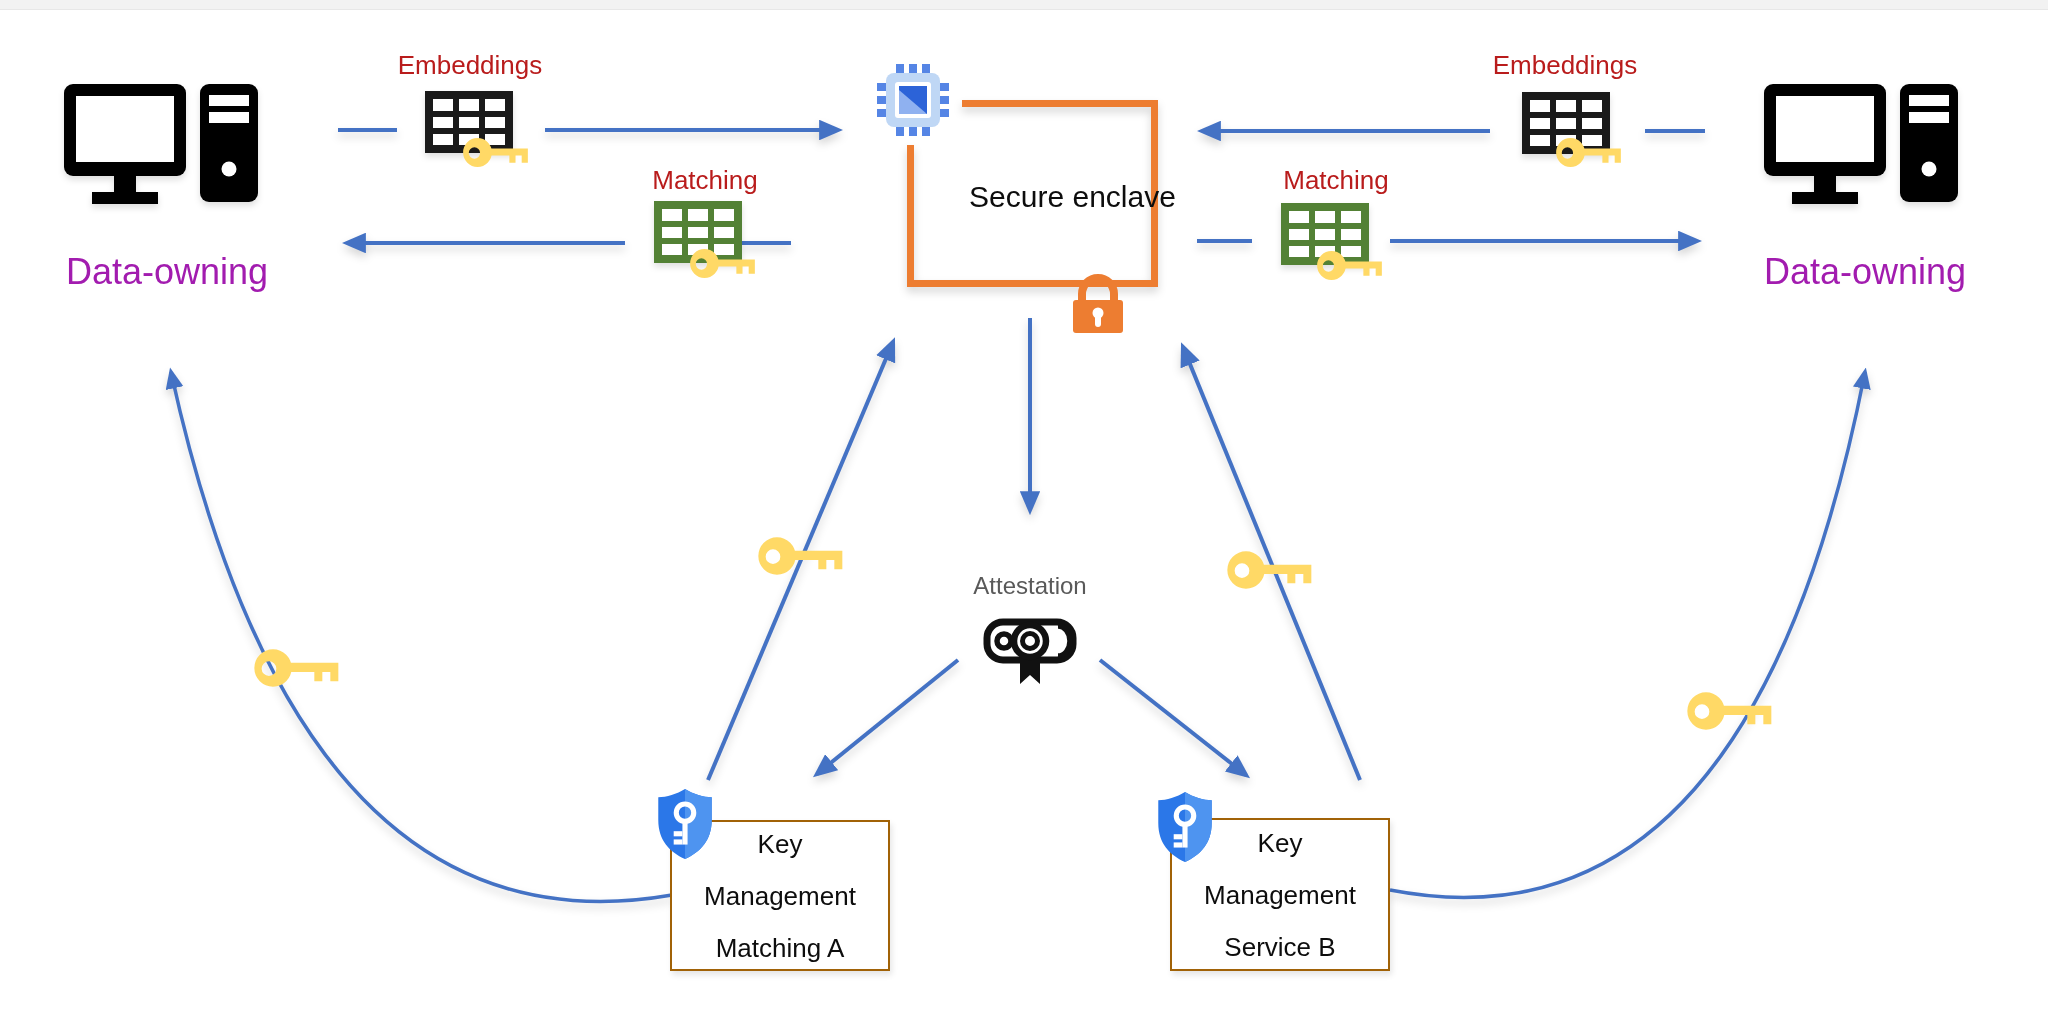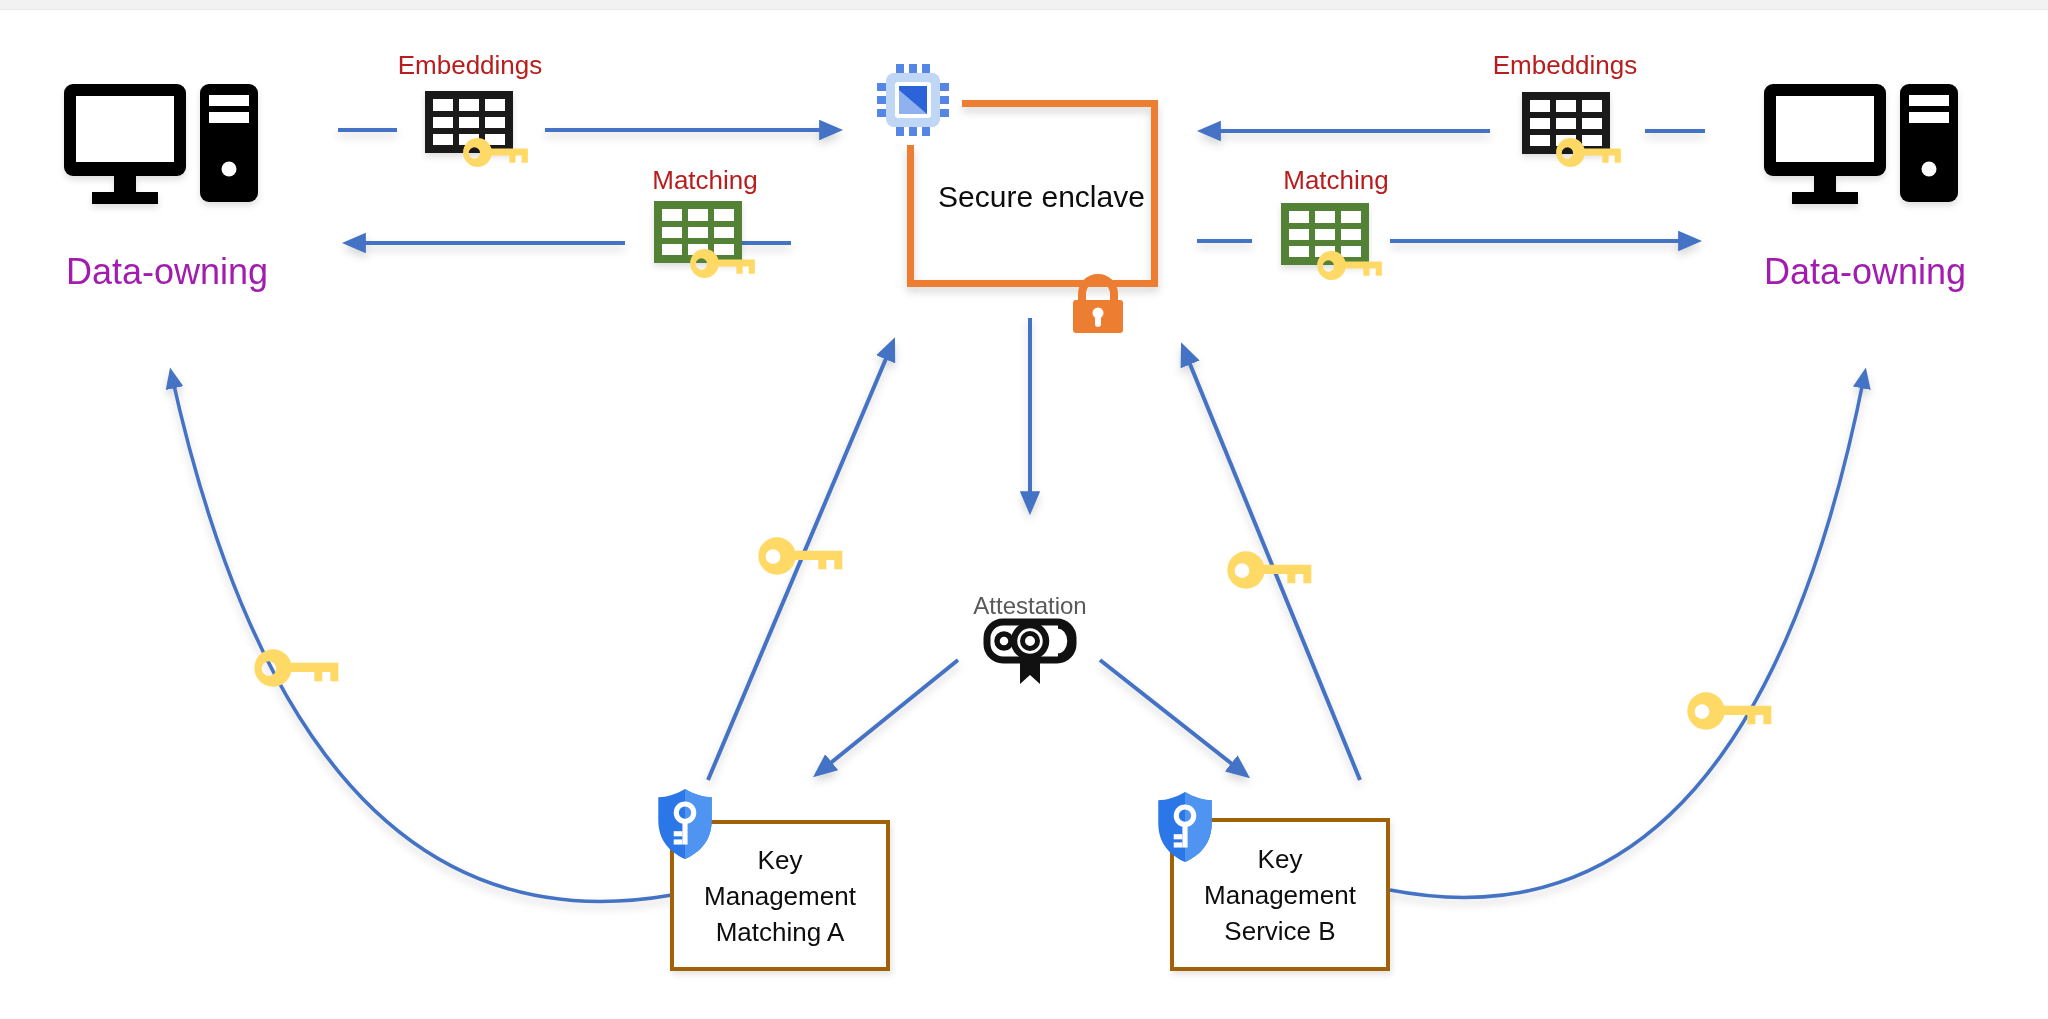--- a/index.html
+++ b/index.html
@@ -5,24 +5,24 @@
   html,body{margin:0;padding:0;background:#fff;}
   .canvas{position:relative;width:2048px;height:1019px;background:#ffffff;overflow:hidden;
           font-family:"Liberation Sans",sans-serif;}
   .topbar{position:absolute;left:0;top:0;width:2048px;height:9px;background:#f2f2f2;border-bottom:1px solid #e7e7e7;}
   .abs{position:absolute;}
   .lbl{color:#000;text-align:center;white-space:nowrap;}
   .flow-lbl{font-size:26px;color:#b91c1c;}
   .org-lbl{font-size:36px;line-height:38px;color:#a21caf;text-align:left;}
   .enclave-lbl{font-size:30px;color:#0d0d0d;text-align:center;}
   .att-lbl{font-size:24px;color:#595959;text-align:center;}
-  .kms-box{border:4px solid #a16207;background:#fff;box-sizing:border-box;
+  .kms-box{border:2px solid #a16207;background:#fff;box-sizing:border-box;
            display:flex;flex-direction:column;justify-content:center;align-items:center;
            font-size:26px;line-height:36px;color:#0d0d0d;text-align:center;
-           box-shadow:2px 4px 6px rgba(0,0,0,0.10);}
+           box-shadow:2px 4px 6px rgba(0,0,0,0.10);gap:16px;}
   svg.layer{position:absolute;left:0;top:0;}
   svg.icon{position:absolute;overflow:visible;}
   .soft-sh{filter:drop-shadow(0px 5px 4px rgba(0,0,0,0.16));}
   .ico-sh{filter:drop-shadow(0px 4px 3px rgba(0,0,0,0.12));}
 </style>
 </head>
 <body>
 
 <div class="canvas">
   <div class="topbar"></div>
@@ -155,29 +155,29 @@
         <rect x="1" y="46" width="12" height="8"></rect>
       <rect x="61" y="20" width="12" height="8"></rect>
         <rect x="61" y="33" width="12" height="8"></rect>
         <rect x="61" y="46" width="12" height="8"></rect>
     </g>
     <rect x="10" y="10" width="54" height="54" rx="8" fill="#BFD7F5"></rect>
     <rect x="19" y="19" width="36" height="36" rx="3" fill="#ffffff"></rect>
     <rect x="23" y="23" width="28" height="28" fill="#2C63D8"></rect>
     <path d="M23,51 L51,51 L23,27 Z" fill="#8FB1F0"></path>
   </svg>
-  <div class="abs enclave-lbl" style="left:927px;top:180px;width:229px;">Secure enclave</div>
+  <div class="abs enclave-lbl" style="left:958px;top:180px;width:229px;">Secure enclave</div>
   <svg class="icon" style="left:1072px;top:270px;" width="52" height="64" viewBox="0 0 52 64">
     <path d="M10,32 V24 a16,16 0 0 1 32,0 v8" fill="none" stroke="#ED7D31" stroke-width="8"></path>
     <rect x="1" y="30" width="50" height="33" rx="3" fill="#ED7D31"></rect>
     <circle cx="26" cy="43" r="5.5" fill="#fff"></circle>
     <rect x="23" y="45" width="6" height="12" rx="3" fill="#fff"></rect>
   </svg>
 
-  <div class="abs att-lbl" style="left:950px;top:592px;width:160px;">Attestation</div>
+  <div class="abs att-lbl" style="left:950px;top:572px;width:160px;">Attestation</div>
   <svg class="icon" style="left:982px;top:606px;" width="96" height="84" viewBox="0 0 96 84">
     <rect x="5" y="16" width="86" height="38" rx="16" fill="#fff" stroke="#111" stroke-width="7"></rect>
     <circle cx="22" cy="35" r="7" fill="#fff" stroke="#111" stroke-width="5.5"></circle>
     <path d="M76,20 a12,15 0 0 1 0,30" fill="none" stroke="#111" stroke-width="5.5"></path>
     <path d="M38,50 h20 v28 l-10,-9 -10,9 Z" fill="#111"></path>
     <circle cx="48" cy="35" r="16" fill="#fff" stroke="#111" stroke-width="6.5"></circle>
     <circle cx="48" cy="35" r="7.5" fill="#fff" stroke="#111" stroke-width="5"></circle>
   </svg>
 
   <svg class="icon" style="left:757px;top:532px;" width="88" height="48" viewBox="0 0 66 36">

